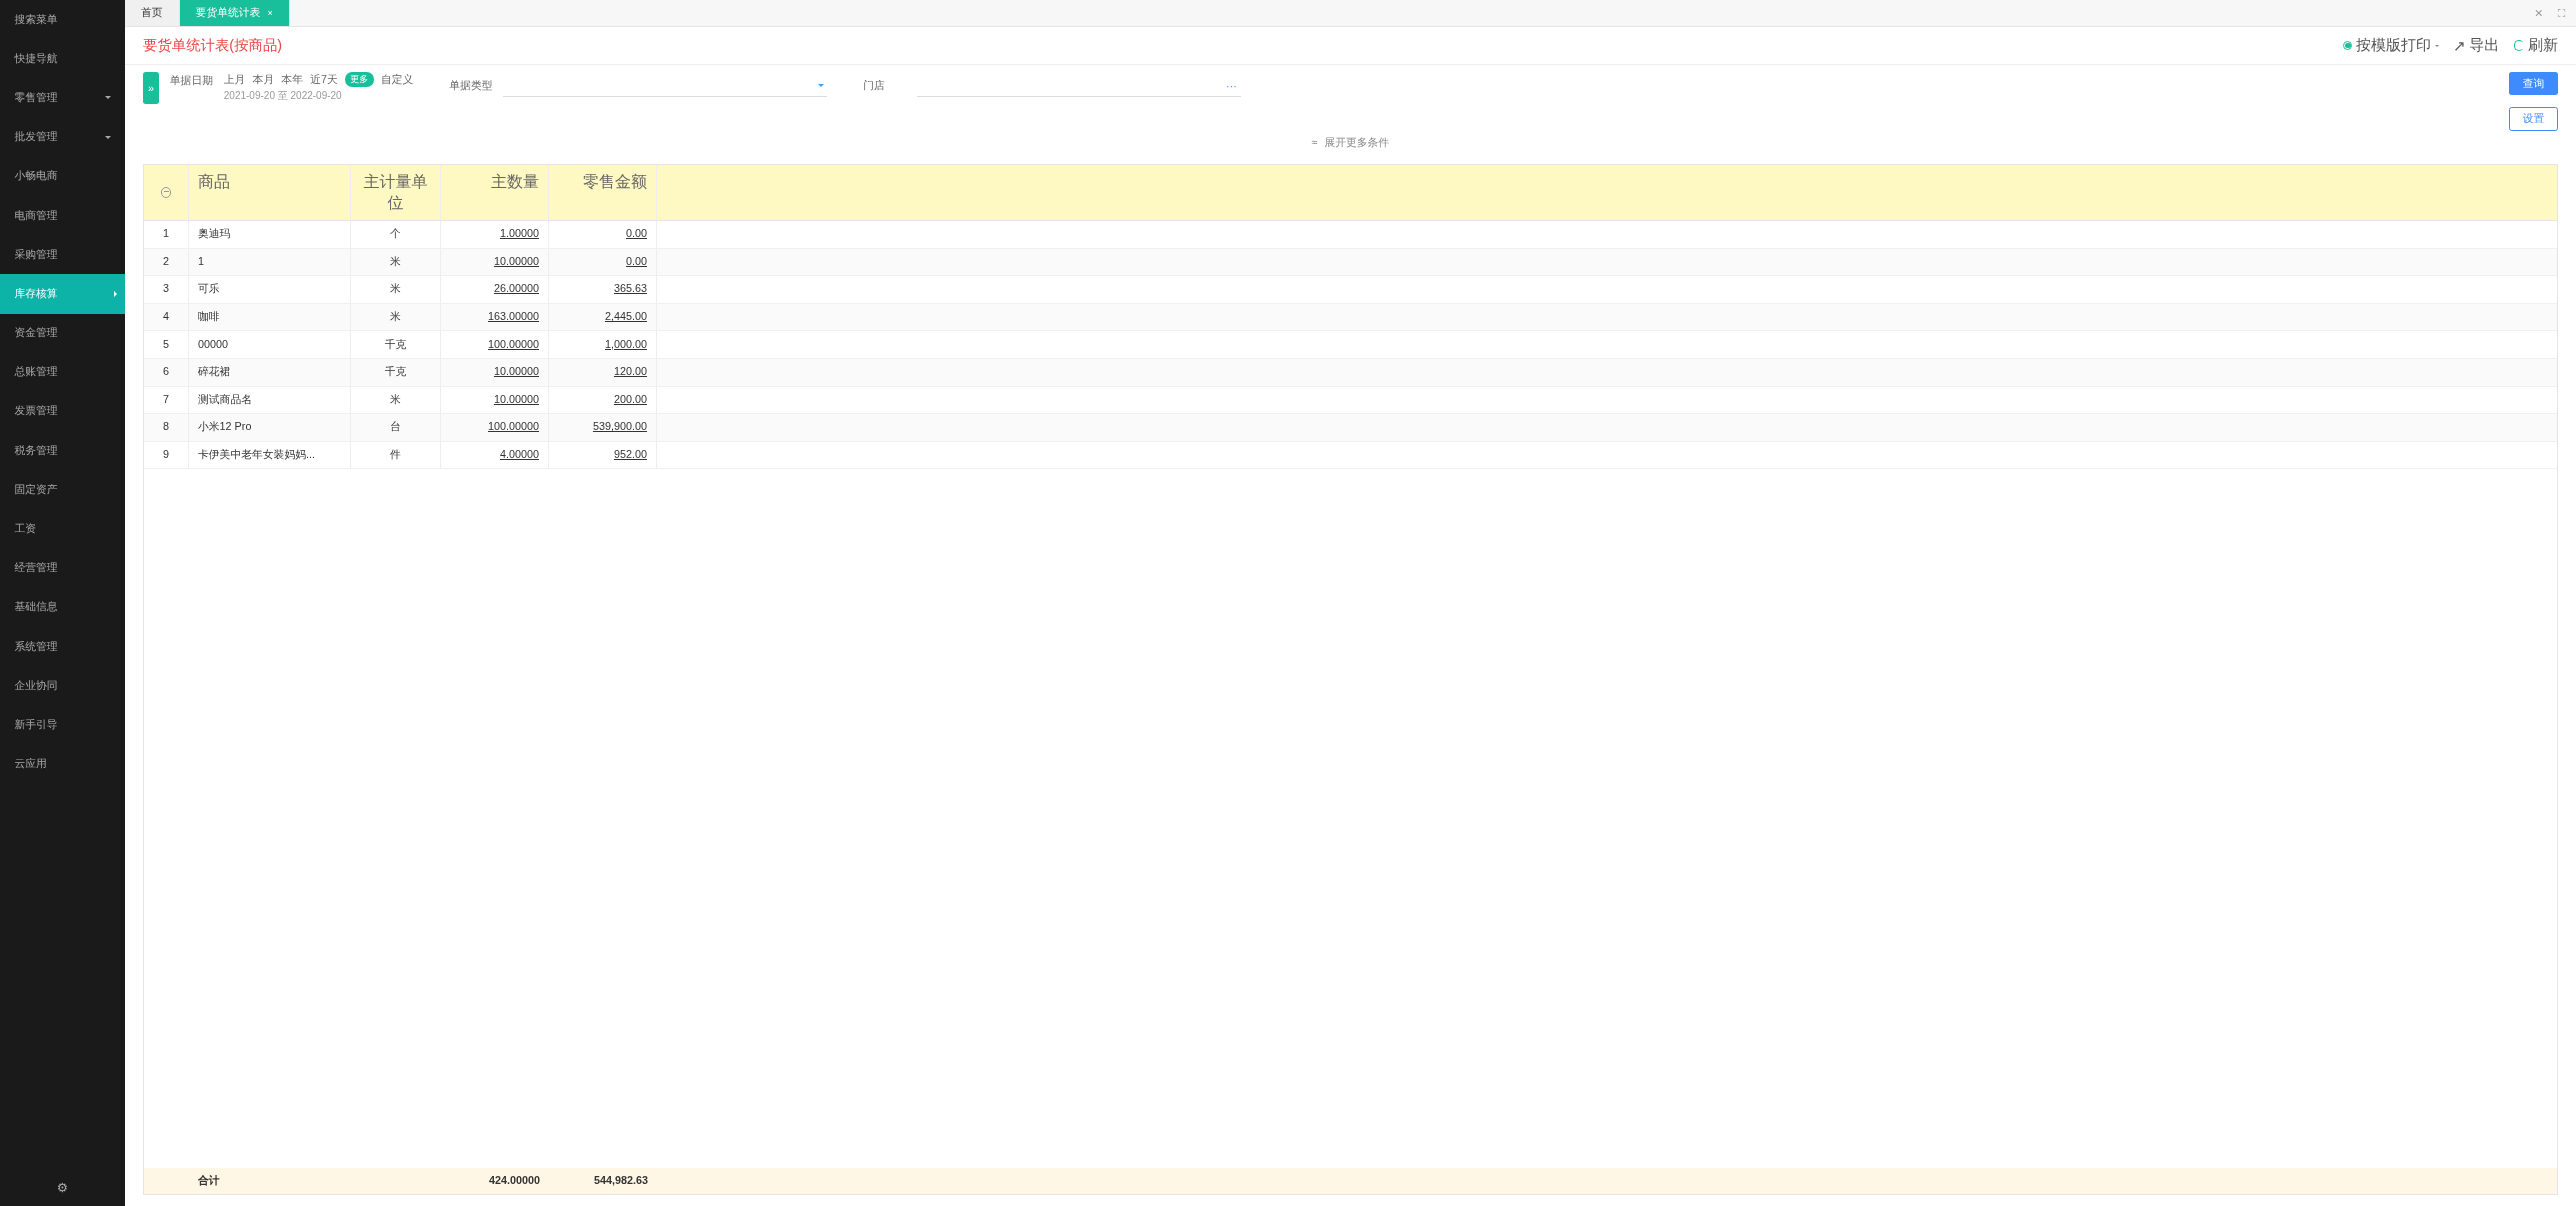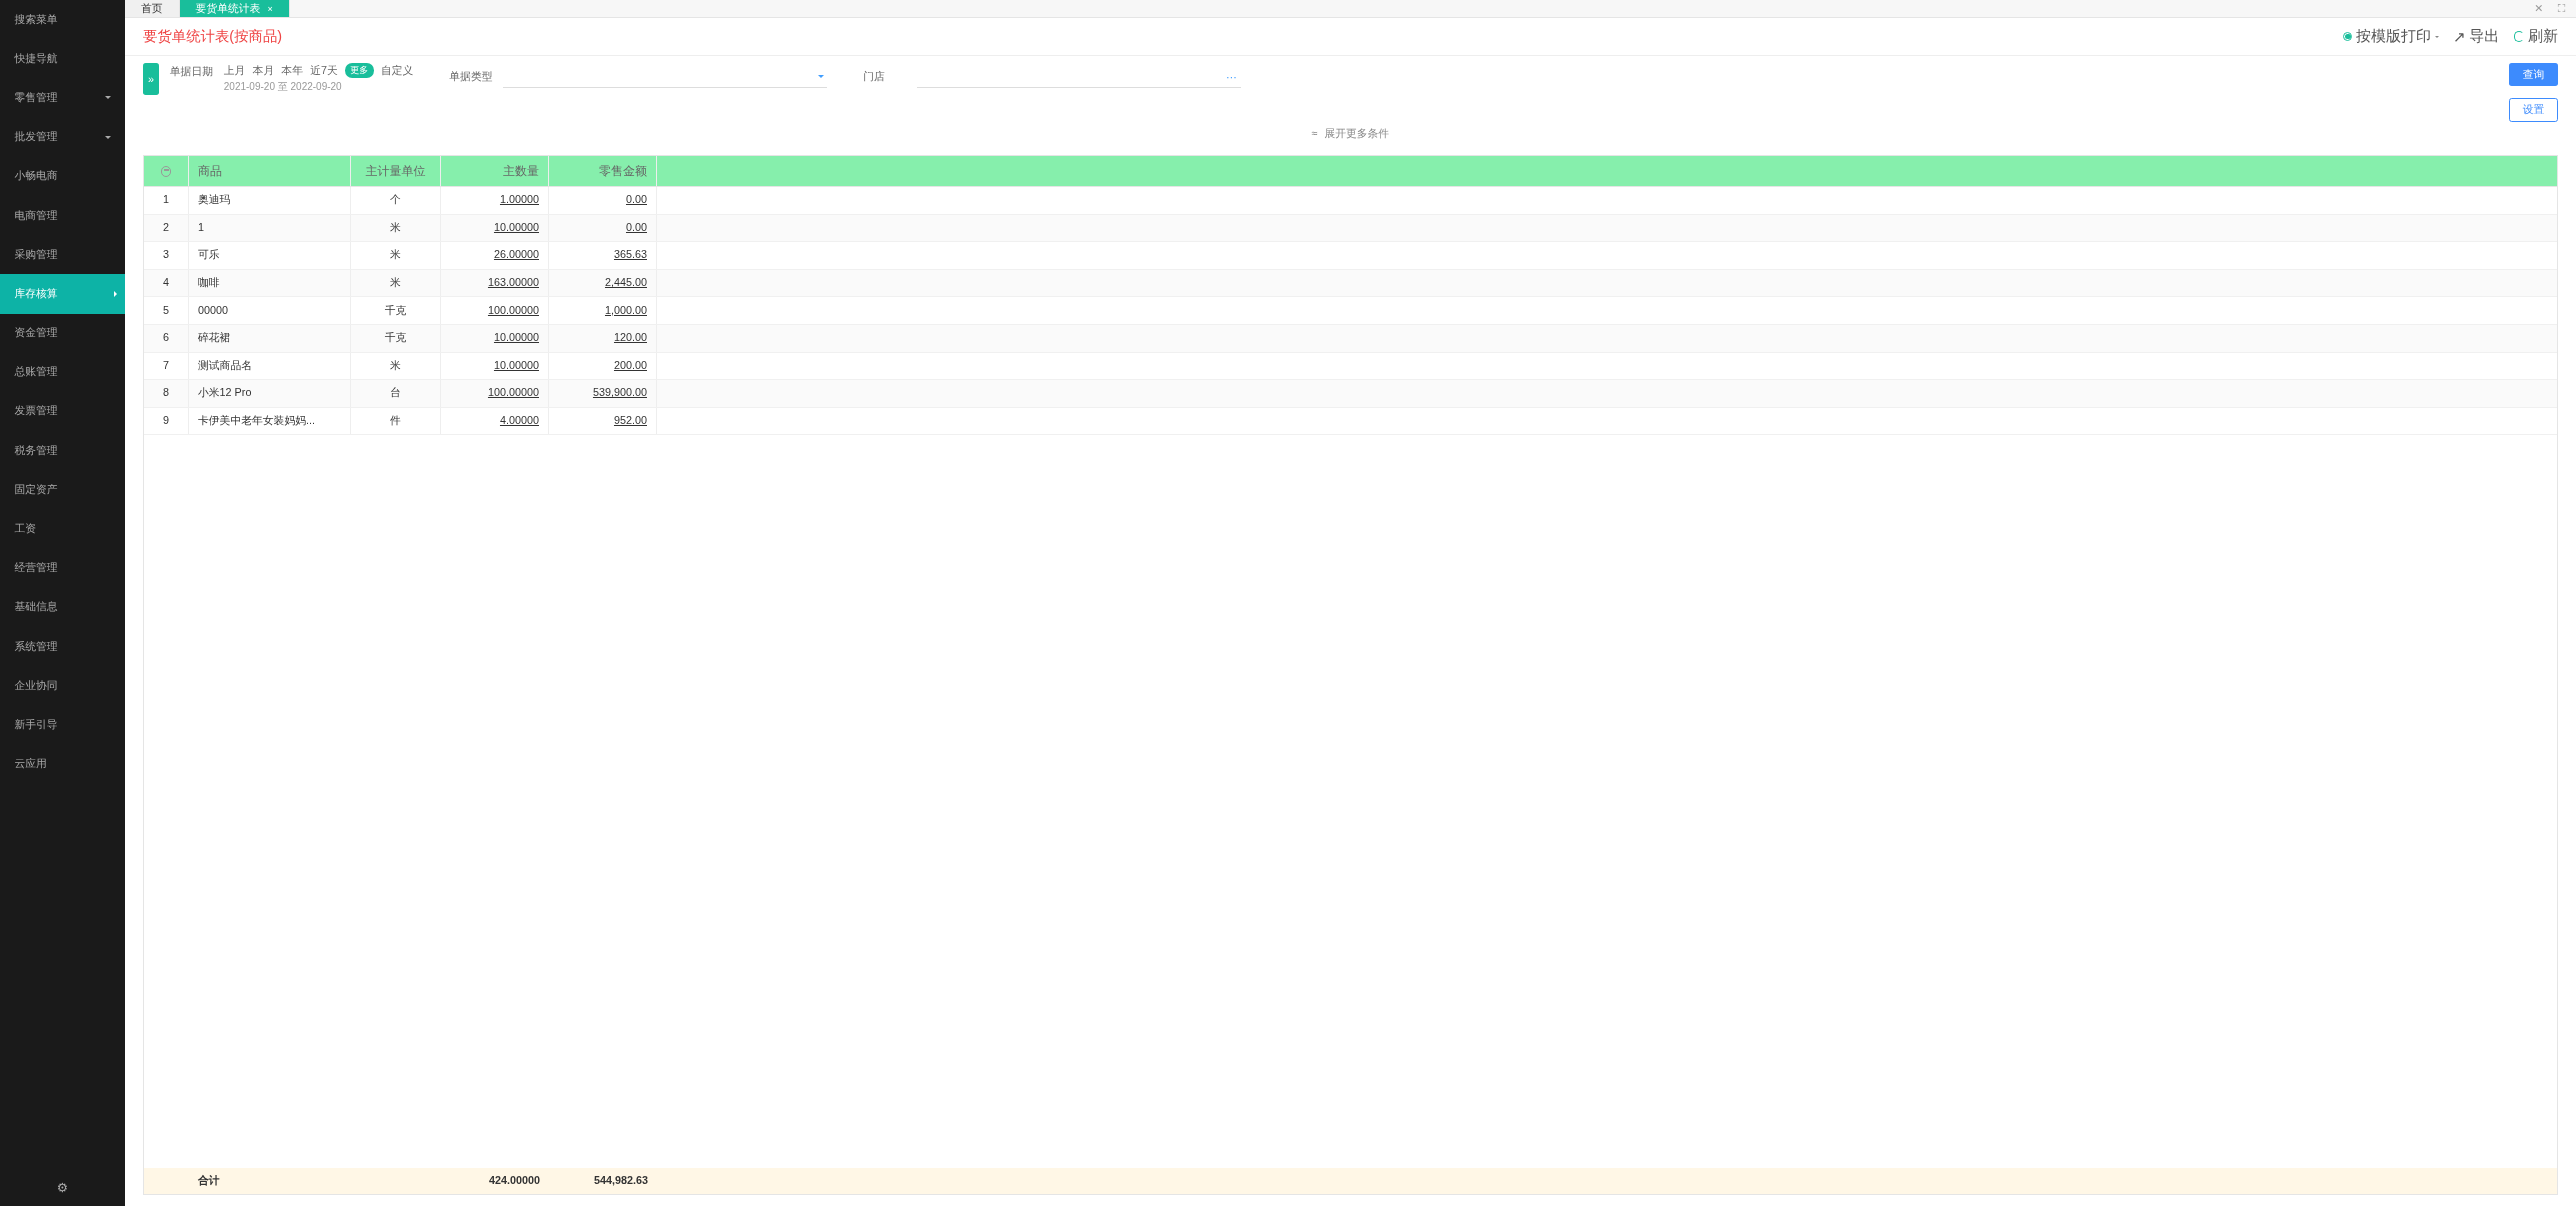--- a/index.html
+++ b/index.html
@@ -12,21 +12,21 @@
 .sidebar-item.active { background: #0db3a6; color: #fff; position: relative; align-items: center; }
 .sidebar-item.active::after { content: ""; position: absolute; right: 5.4px; top: 50%; transform: translateY(-50%); border: 3.6px solid transparent; border-left-color: #fff; }
 .caret-down { border: 3.6px solid transparent; border-top-color: #aaa; margin-top: 2.7px; }
 .sidebar-footer { margin-top: auto; padding: 10.8px 14.4px; text-align: center; }
 .gear-icon { color: #aaa; font-size: 12.6px; cursor: pointer; }
 
 
 .main { flex: 1; display: flex; flex-direction: column; min-width: 0; }
 
 
-.tab-bar { height: 18px; background: #f7f7f7; display: flex; align-items: stretch; border-bottom: 0.9px solid #e5e5e5; position: relative; gap: 32px; }
+.tab-bar { height: 27px; background: #f7f7f7; display: flex; align-items: stretch; border-bottom: 0.9px solid #e5e5e5; position: relative; gap: 32px; }
 .tab { padding: 0 16px; display: flex; align-items: center; font-size: 10.8px; cursor: pointer; background: #f0f0f0; border-right: 0.9px solid #e5e5e5; }
 .tab.active { background: #19be9b; color: #fff; }
 .tab-close { margin-left: 7.2px; font-size: 9px; }
 .tab-actions { margin-left: auto; display: flex; align-items: center; padding-right: 7.2px; gap: 7.2px; color: #999; }
 .tab-action { cursor: pointer; font-size: 10.8px; padding: 1.8px 3.6px; }
 
 
 .page-header { padding: 9px 18px; display: flex; align-items: center; border-bottom: 0.9px solid #eee; }
 .page-title { font-size: 14.4px; color: #ef4444; }
 .header-actions { margin-left: auto; display: flex; align-items: flex-start; gap: 14.4px; font-size: 15px; color: #555; }
@@ -54,21 +54,21 @@
 .filter-btns { display: flex; flex-direction: column; gap: 12px; }
 .btn { padding: 3.6px 12.6px; border-radius: 2.7px; font-size: 10.8px; cursor: pointer; border: 0.9px solid transparent; text-align: center; }
 .btn-primary { background: #3d8bfd; color: #fff; }
 .btn-outline { background: #fff; border-color: #3d8bfd; color: #3d8bfd; }
 .expand-row { text-align: center; padding: 5.4px 0; font-size: 10.8px; color: #888; cursor: pointer; }
 .expand-ico { display: inline-block; transform: rotate(0); margin-right: 3.6px; }
 
 
 .table-area { flex: 1; padding: 9px 18px 0; display: flex; flex-direction: column; min-height: 0; }
 .grid { border: 0.9px solid #e5e5e5; border-bottom: none; display: flex; flex-direction: column; flex: 1; min-height: 0; }
-.thead { display: flex; background: #86efac; border-bottom: 0.9px solid #e5e5e5; font-size: 12px; color: #666; }
+.thead { display: flex; background: #fef9c3; border-bottom: 0.9px solid #e5e5e5; font-size: 16px; color: #666; }
 .th, .td { padding: 6.3px 9px; border-right: 0.9px solid #eee; }
 .col-idx { width: 45px; text-align: center; }
 .col-name { width: 162px; }
 .col-unit { width: 90px; text-align: center; }
 .col-qty { width: 108px; text-align: right; }
 .col-amt { width: 108px; text-align: right; }
 .col-rest { flex: 1; border-right: none; }
 .th.col-idx { display: flex; align-items: center; justify-content: center; }
 .circle-ico { width: 10.8px; height: 10.8px; border: 1.4px solid #999; border-radius: 50%; display: inline-block; position: relative; }
 .circle-ico::after { content: ""; position: absolute; left: 2.7px; top: 2.7px; width: 4.5px; height: 1.4px; background: #999; }

